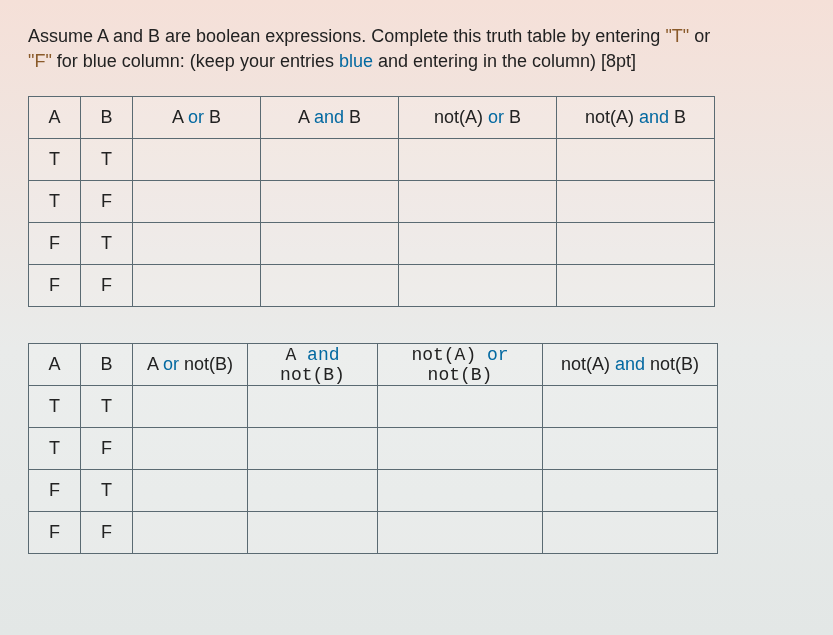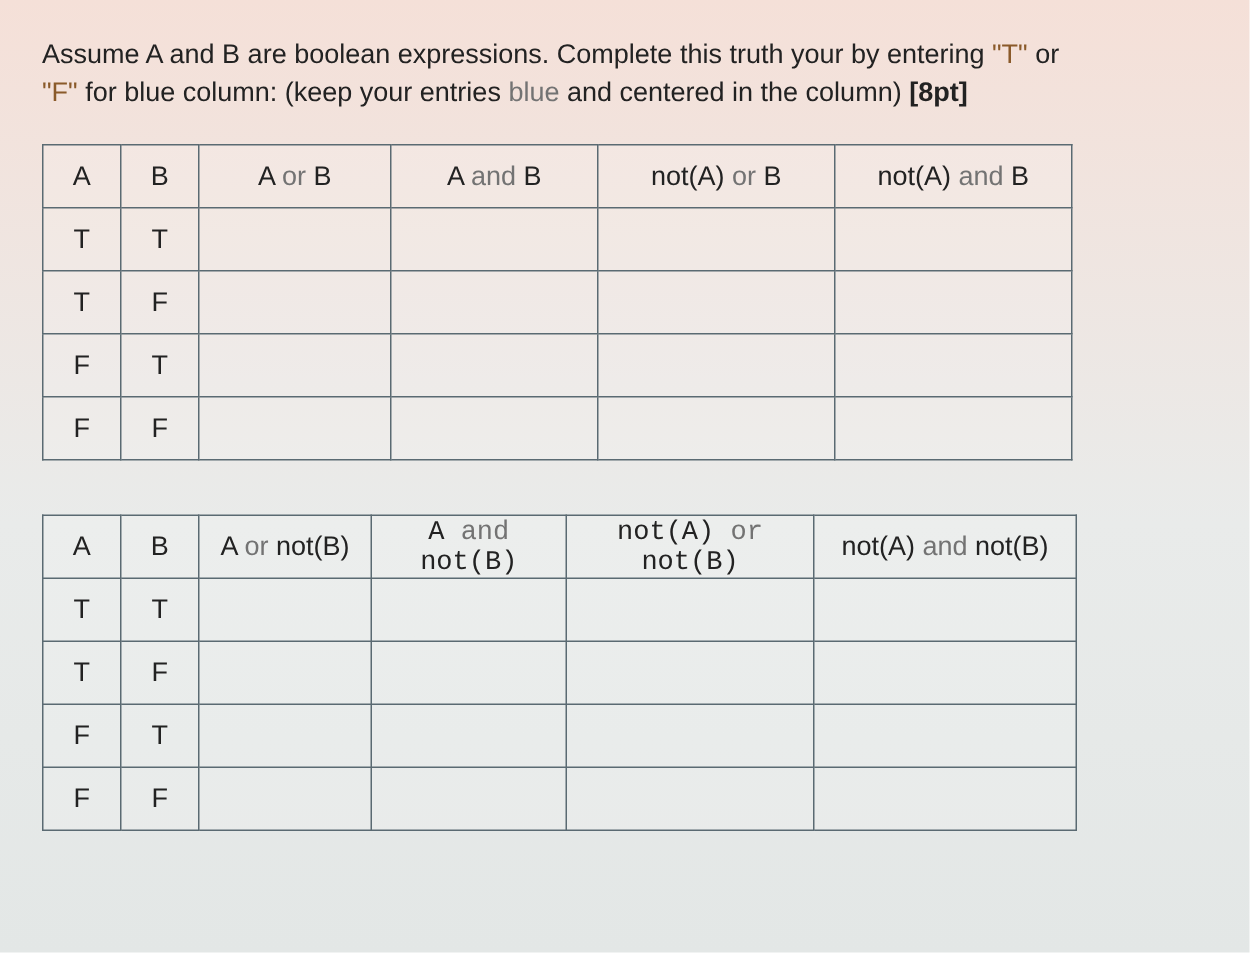--- a/index.html
+++ b/index.html
@@ -10,23 +10,23 @@
       font-size: 18px;
       color: #222;
       background: linear-gradient(180deg, #f5e0d8 0%, #e9ebea 55%, #e3e7e6 100%);
       width: 833px;
       height: 635px;
     }
     .instructions {
       line-height: 1.4;
       margin-bottom: 22px;
     }
-    .txt-blue { color: #737373; }
+    .txt-blue { color: #0369a1; }
     .txt-brown { color: #8a5a2a; }
-    .txt-bold { font-weight: bold; }
+    .txt-bold { font-weight: normal; }
     table {
       border-collapse: collapse;
       background: rgba(255,255,255,0.15);
       margin-bottom: 36px;
     }
     td, th {
       border: 1.5px solid #5a6a72;
       text-align: center;
       vertical-align: middle;
       height: 42px;
@@ -41,22 +41,22 @@
     .c-wide4 { width: 158px; }
     .t2 .c-wide1 { width: 115px; }
     .t2 .c-wide2 { width: 130px; font-family: Liberation Mono, monospace; }
     .t2 .c-wide3 { width: 165px; font-family: Liberation Mono, monospace; }
     .t2 .c-wide4 { width: 175px; }
   </style>
 </head>
 <body>
 
 <div class="instructions">
-  <span>Assume A and B are boolean expressions. Complete this truth your by entering </span><span class="txt-brown">"T"</span><span> or </span><br>
-  <span class="txt-brown">"F"</span><span> for blue column: (keep your entries </span><span class="txt-blue">blue</span><span> and centered in the column) </span><span class="txt-bold">[8pt]</span>
+  <span>Assume A and B are boolean expressions. Complete this truth table by entering </span><span class="txt-brown">"T"</span><span> or </span><br>
+  <span class="txt-brown">"F"</span><span> for blue column: (keep your entries </span><span class="txt-blue">blue</span><span> and entering in the column) </span><span class="txt-bold">[8pt]</span>
 </div>
 
 <table>
   <tbody>
       <tr>
     <th class="c-narrow">A</th>
     <th class="c-narrow">B</th>
     <th class="c-wide1">
       <span>A </span><span class="txt-blue">or</span><span> B</span>
     </th>

